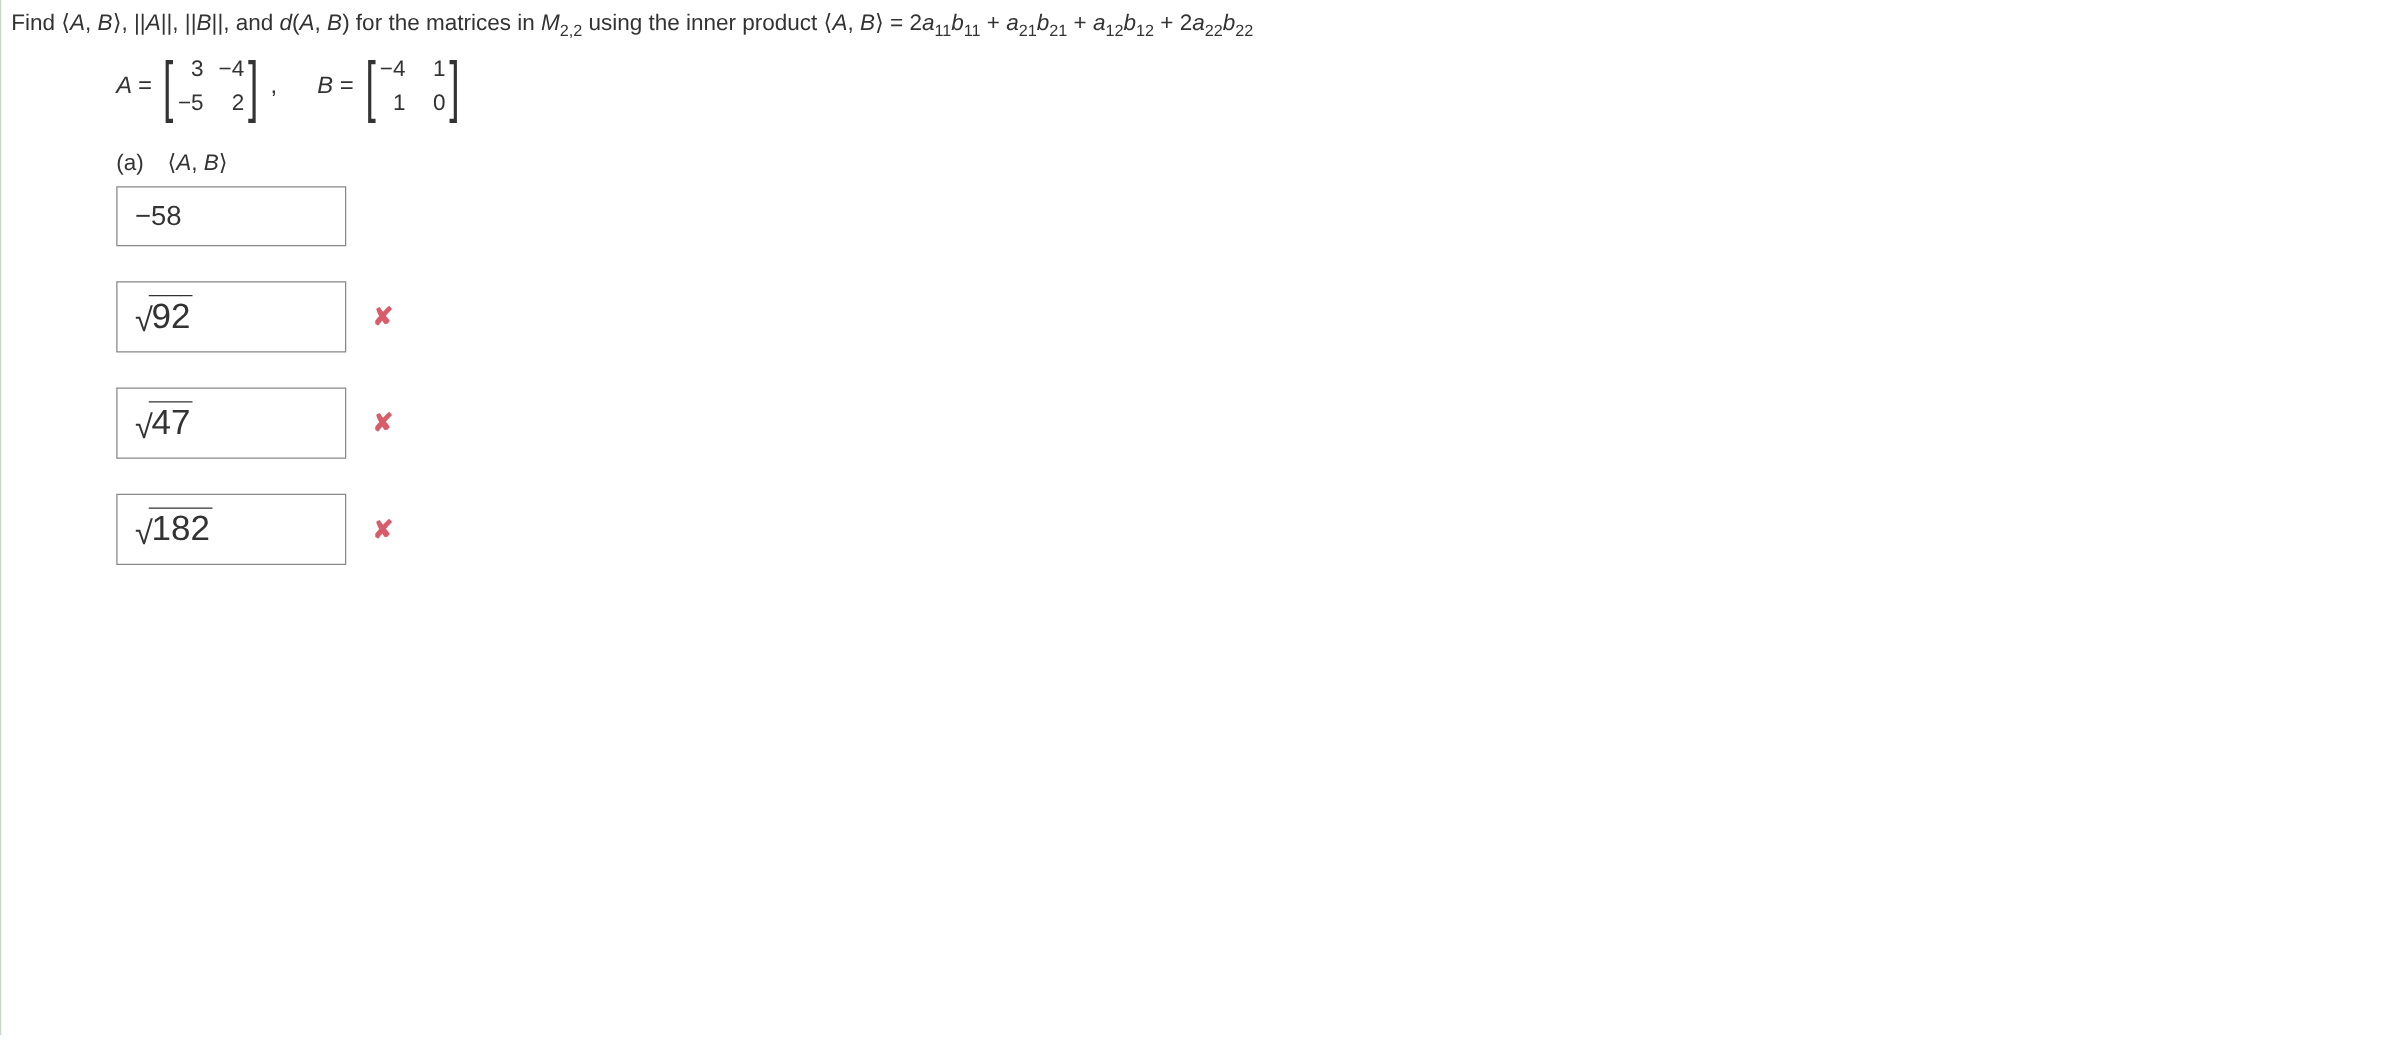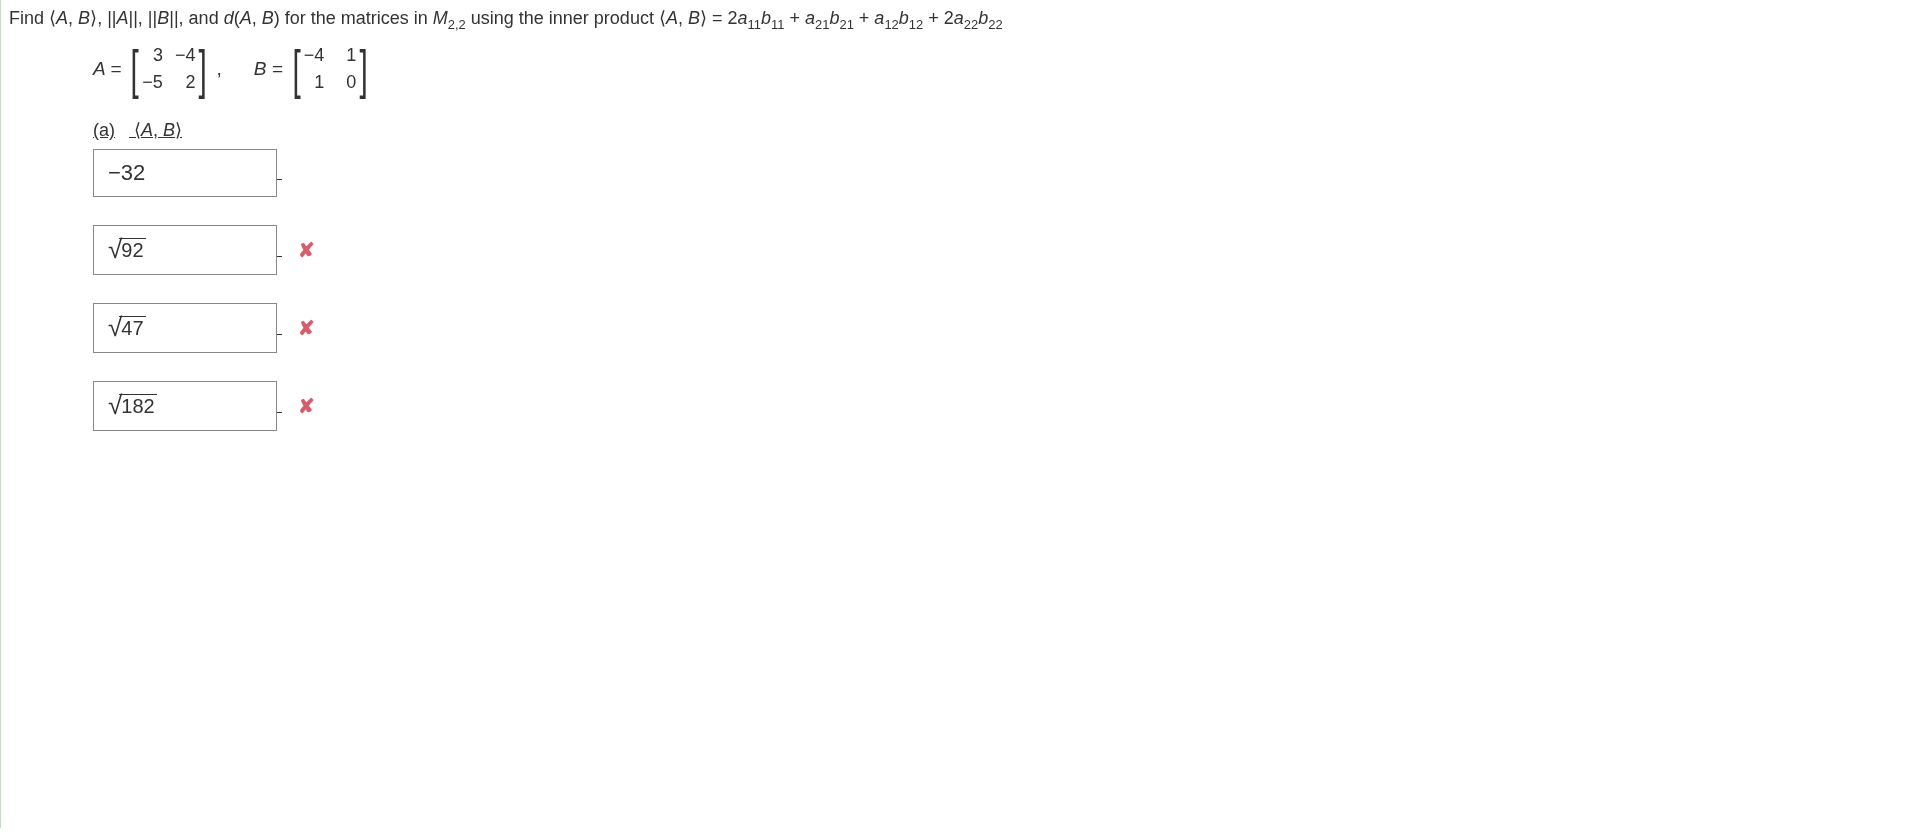--- a/index.html
+++ b/index.html
@@ -49,21 +49,20 @@
     text-align: right;
     font-size: 18px;
   }
   .mat-grid span { min-width: 20px; }
 
   .partlist {
     margin-left: 84px;
   }
   .part {
     margin-bottom: 28px;
-    text-decoration: underline;
   }
   .part-label {
     margin-bottom: 8px;
     font-size: 18px;
   }
   .part-label .pn { margin-right: 14px; }
 
   .answerbox {
     display: inline-block;
     vertical-align: middle;
@@ -88,21 +87,21 @@
     align-items: flex-end;
   }
   .surd {
     font-size: 26px;
     line-height: 26px;
     margin-right: -3px;
   }
   .vinc {
     border-top: 1.6px solid #333;
     padding: 0 2px;
-    font-size: 20px;
+    font-size: 28px;
   }
 </style>
 </head>
 <body>
 
 <div class="prompt">
   <span>Find </span><span class="angle">⟨</span><span class="italic">A</span><span>, </span><span class="italic">B</span><span class="angle">⟩, ||</span><span class="italic">A</span><span>||, ||</span><span class="italic">B</span><span>||, and </span><span class="italic">d</span><span>(</span><span class="italic">A</span><span>, </span><span class="italic">B</span><span>) for the matrices in </span><span class="italic">M</span><sub>2,2</sub><span> using the inner product </span><span class="angle">⟨</span><span class="italic">A</span><span>, </span><span class="italic">B</span><span class="angle">⟩ = 2</span><span class="italic">a</span><sub>11</sub><span class="italic">b</span><sub>11</sub><span> + </span><span class="italic">a</span><sub>21</sub><span class="italic">b</span><sub>21</sub><span> + </span><span class="italic">a</span><sub>12</sub><span class="italic">b</span><sub>12</sub><span> + 2</span><span class="italic">a</span><sub>22</sub><span class="italic">b</span><sub>22</sub>
 </div>
 
 <div class="matrix-row">
@@ -132,21 +131,21 @@
   </span>
 </div>
 
 <div class="partlist">
 
   <div class="part">
     <div class="part-label">
       <span class="pn">(a)</span>
       <span class="angle">⟨</span><span class="italic">A</span><span>, </span><span class="italic">B</span><span class="angle">⟩</span>
     </div>
-    <span class="answerbox">−32</span>
+    <span class="answerbox">−58</span>
     <span class="status"></span>
   </div>
 
   <div class="part">
     <span class="answerbox">
       <span class="sqrt">
         <span class="surd">√</span>
         <span class="vinc">92</span>
       </span>
     </span>

